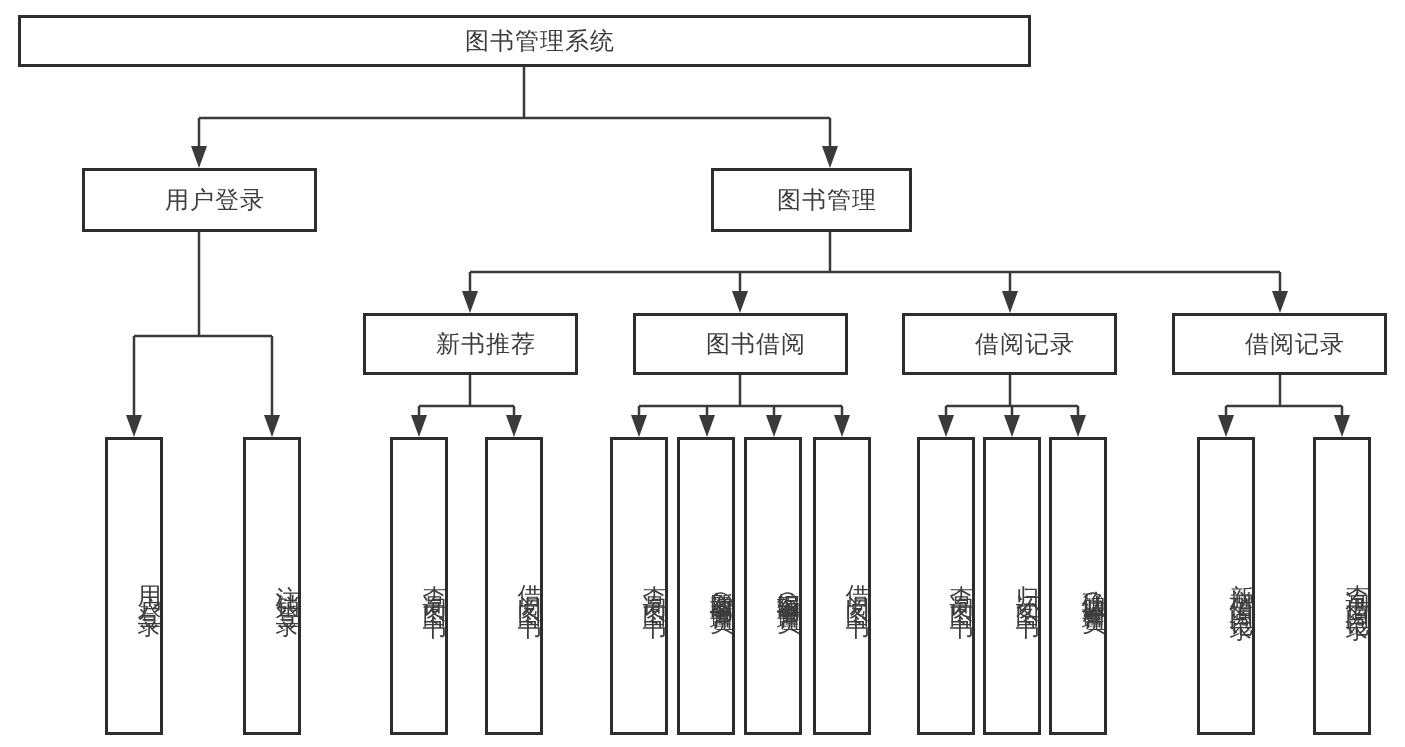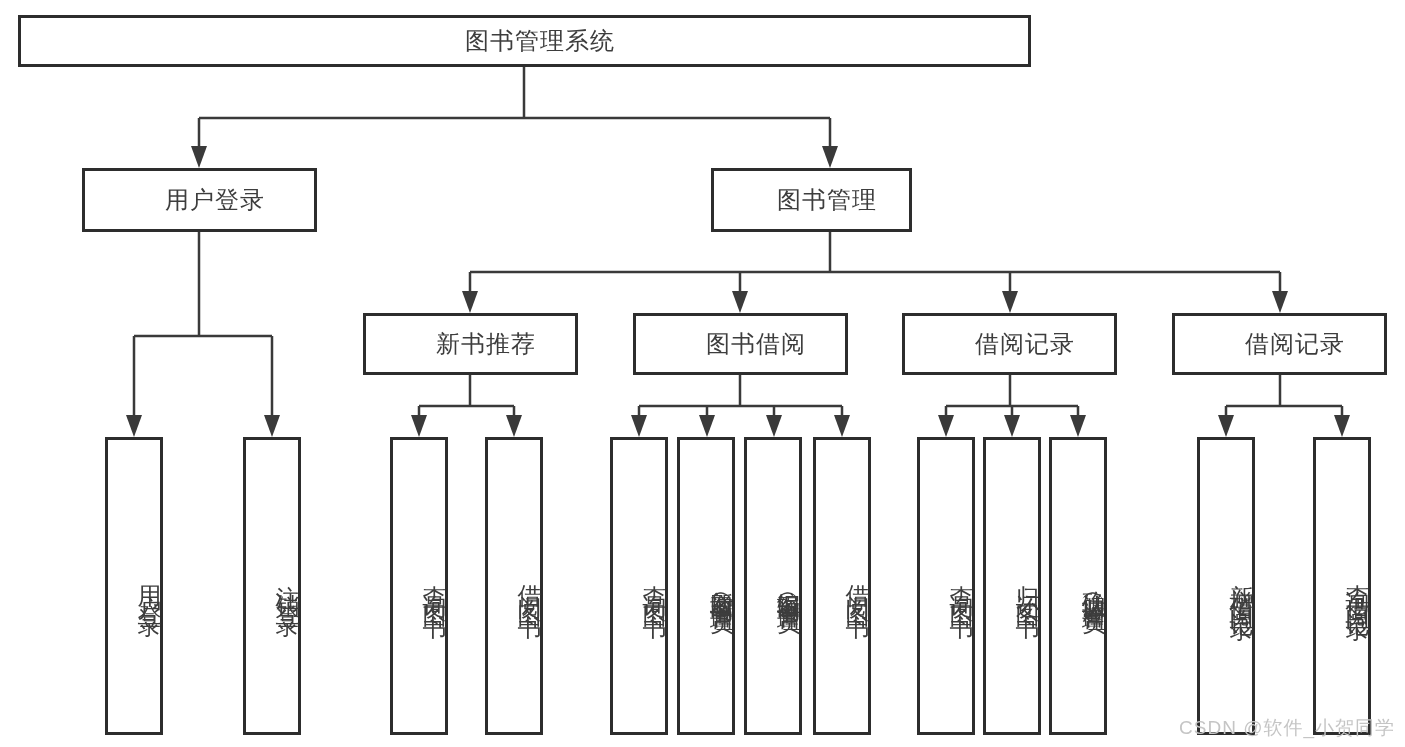--- a/index.html
+++ b/index.html
@@ -183,15 +183,14 @@
     <span class="v-label sp9">确认归还（管理员）</span>
   </div>
 
   <div class="node leaf lf-e1">
     <span class="v-label sp6">新增借阅记录</span>
   </div>
   <div class="node leaf lf-e2">
     <span class="v-label sp6">查询借阅记录</span>
   </div>
 
-  <div class="watermark">CSDN @软件_小贺同学</div>
 
 </div>
 
 </body></html>

